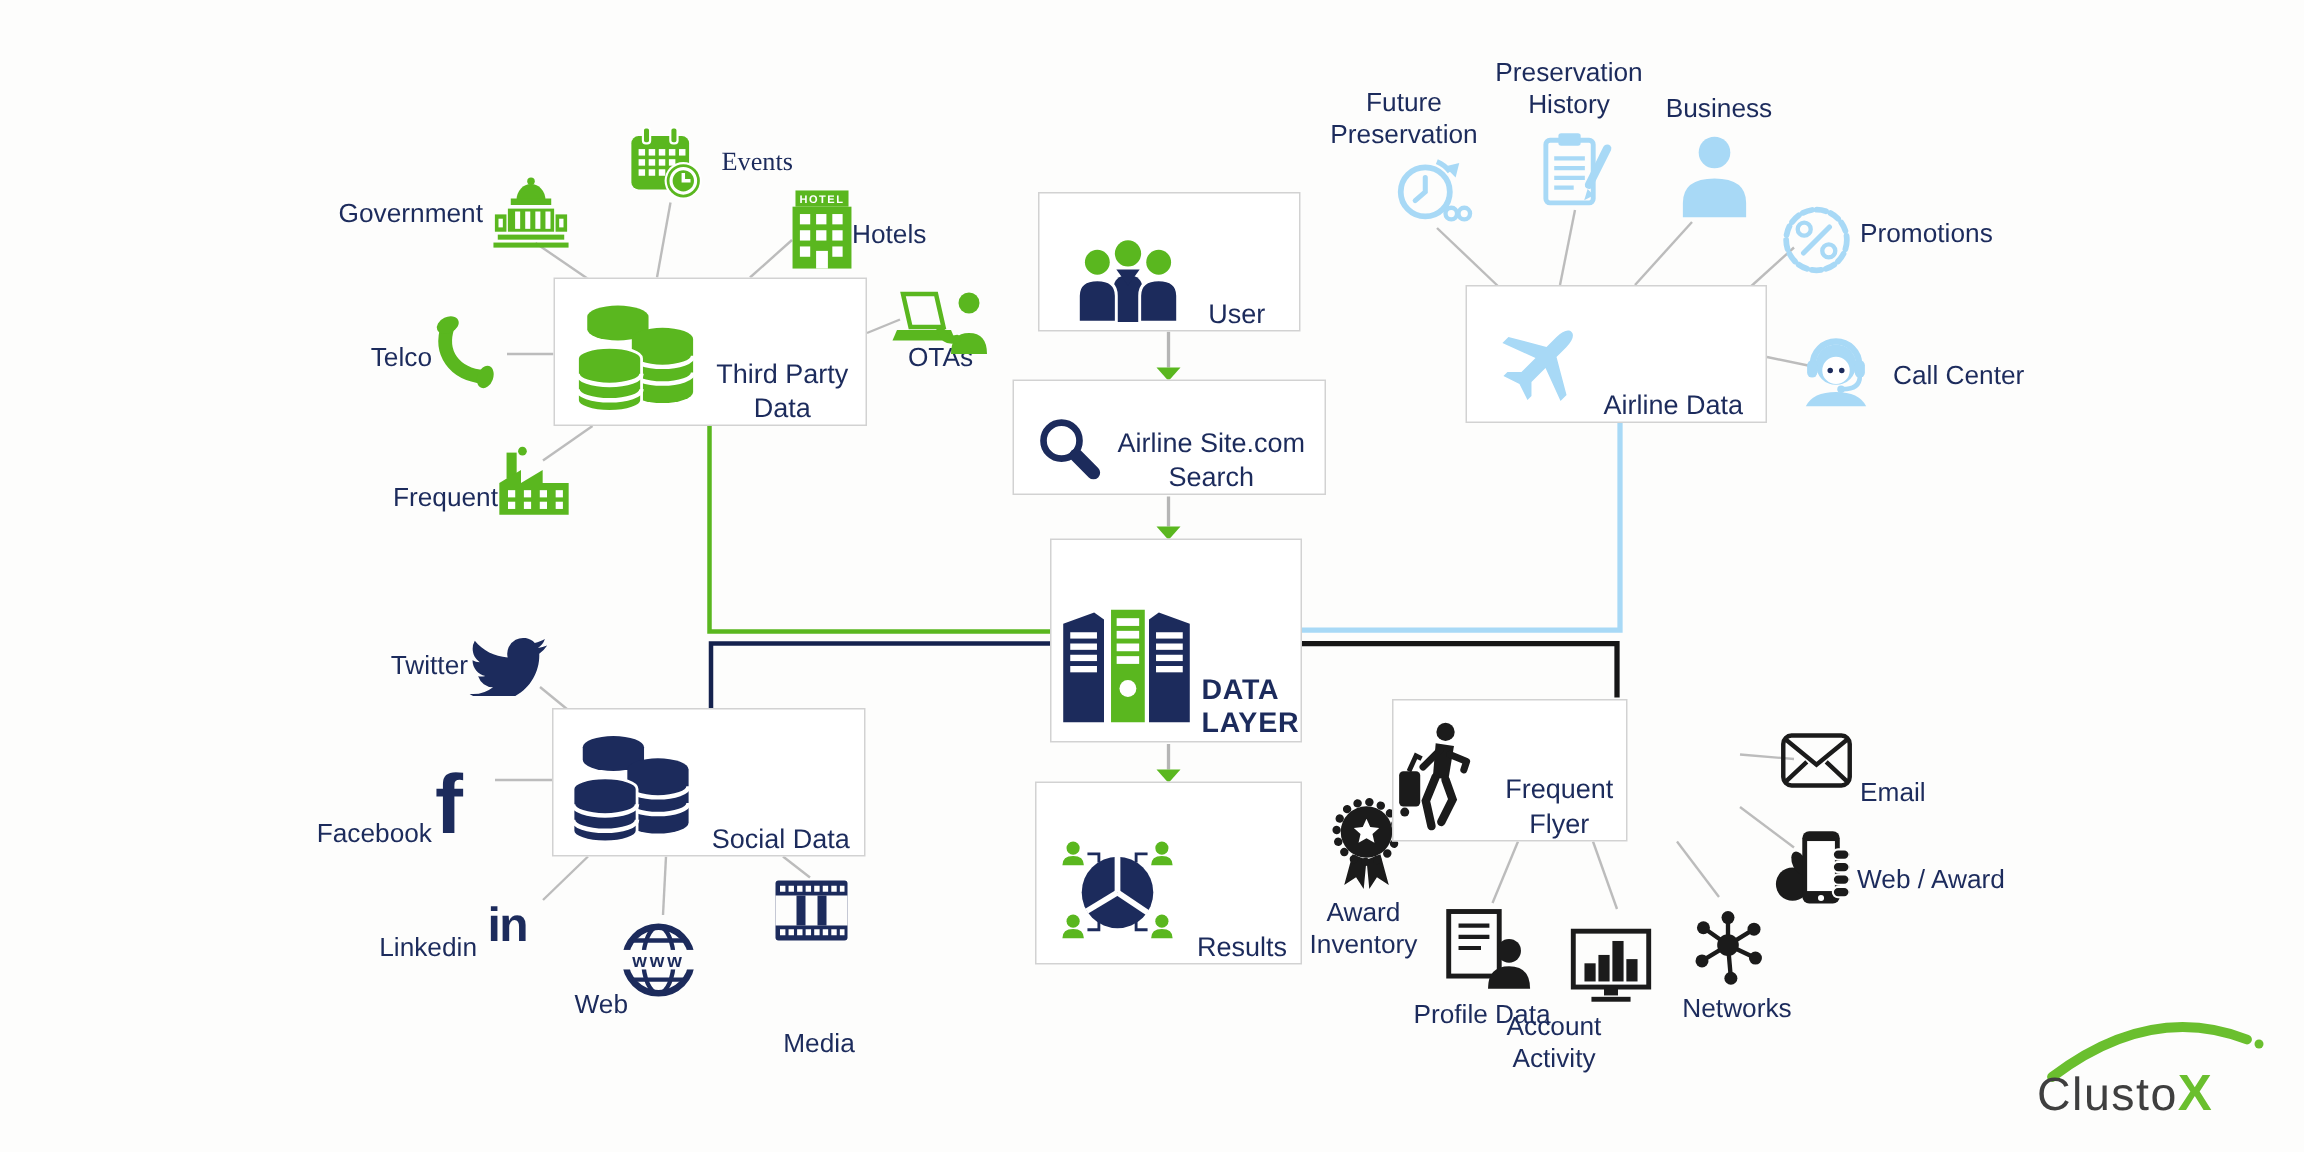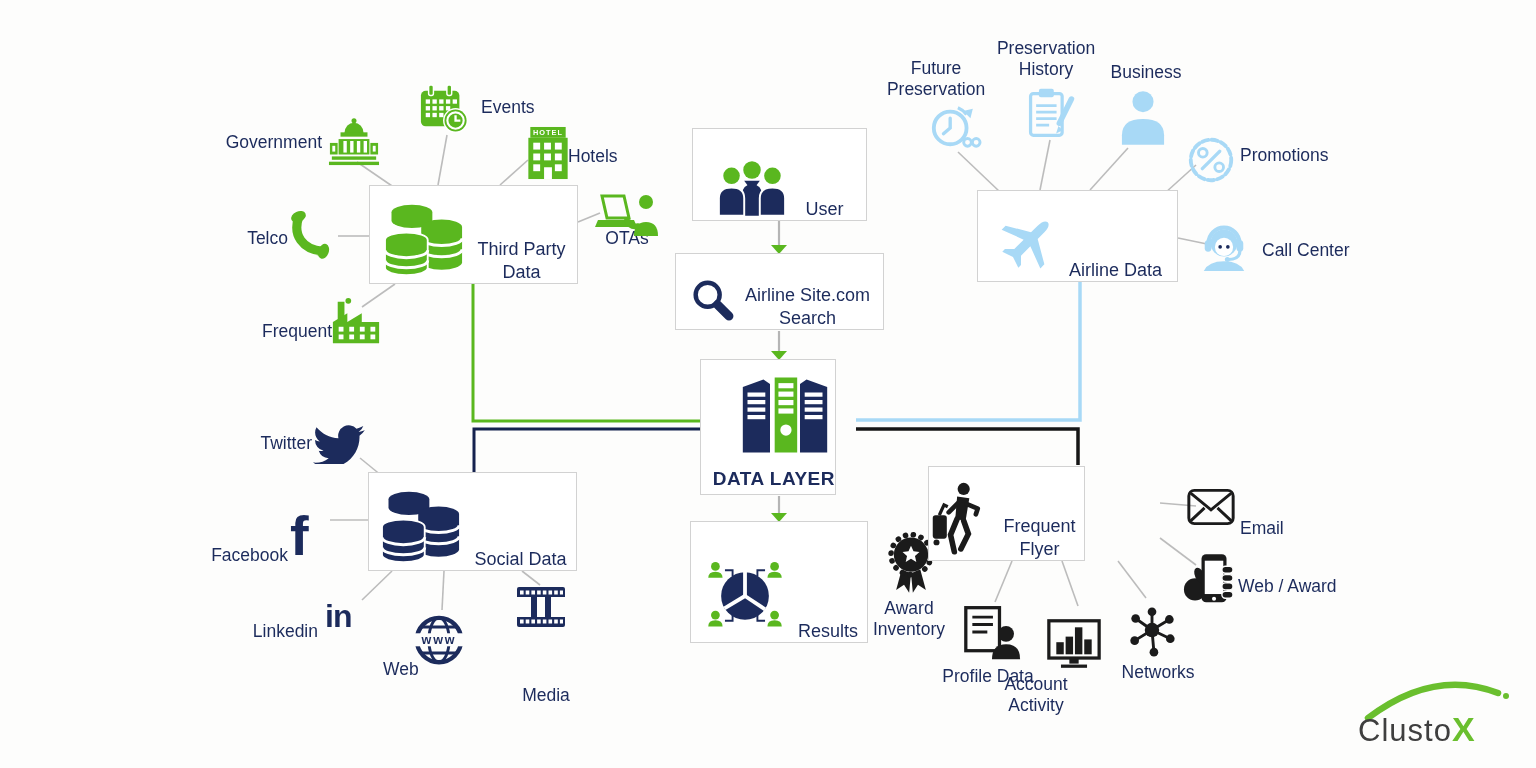--- a/index.html
+++ b/index.html
@@ -88,21 +88,21 @@
         <rect x="16" y="25" width="3.5" height="12"></rect>
           <rect x="23" y="25" width="3.5" height="12"></rect>
         <rect x="30" y="25" width="3.5" height="12"></rect>
           <rect x="37" y="25" width="3.5" height="12"></rect>
         <rect x="4.5" y="30" width="3" height="6"></rect>
           <rect x="46.5" y="30" width="3" height="6"></rect>
       </g>
     </svg>
   </span>
 
-  <span class="lbl" style="left:481px;top:97px;">Events</span>
+  <span class="lbl" style="left:481px;top:97px;font-family:Liberation Serif, serif;">Events</span>
   <span class="ico" style="left:419px;top:84px;">
     <svg width="50" height="50" viewBox="0 0 52 52">
       <rect x="2" y="7" width="40" height="37" rx="5" fill="#5ab71f"></rect>
       <rect x="10" y="1" width="5" height="11" rx="2" fill="#5ab71f" stroke="#fff" stroke-width="1.5"></rect>
       <rect x="29" y="1" width="5" height="11" rx="2" fill="#5ab71f" stroke="#fff" stroke-width="1.5"></rect>
       <g fill="#fff">
         <rect x="7" y="16" width="4.5" height="4.5"></rect>
           <rect x="14" y="16" width="4.5" height="4.5"></rect>
           <rect x="21" y="16" width="4.5" height="4.5"></rect>
           <rect x="28" y="16" width="4.5" height="4.5"></rect>
@@ -452,21 +452,21 @@
     <span>
       <svg width="48" height="48" viewBox="0 0 54 54">
         <circle cx="21" cy="20" r="13.5" fill="none" stroke="#1c2b5c" stroke-width="5"></circle>
         <path d="M32 31 L45 44" stroke="#1c2b5c" stroke-width="10" stroke-linecap="round"></path>
       </svg>
     </span>
     <span class="node-label">Airline Site.com
 Search</span>
   </div>
 
-  <div class="node" style="left:700px;top:359px;width:136px;height:136px;flex-direction:column;padding-top:6px;">
+  <div class="node" style="left:700px;top:359px;width:168px;height:136px;padding-top:6px;">
     <span>
       <svg width="100" height="90" viewBox="0 0 106 96">
         <path fill="#1c2b5c" d="M8 18 L30 10 L37 15 V88 H8 Z"></path>
         <g fill="#fff">
           <rect x="13" y="24" width="19" height="4.5"></rect>
             <rect x="13" y="32" width="19" height="4.5"></rect>
           <rect x="13" y="40" width="19" height="4.5"></rect>
             <rect x="13" y="48" width="19" height="4.5"></rect>
         </g>
         <rect x="42" y="8" width="24" height="80" fill="#5ab71f"></rect>

